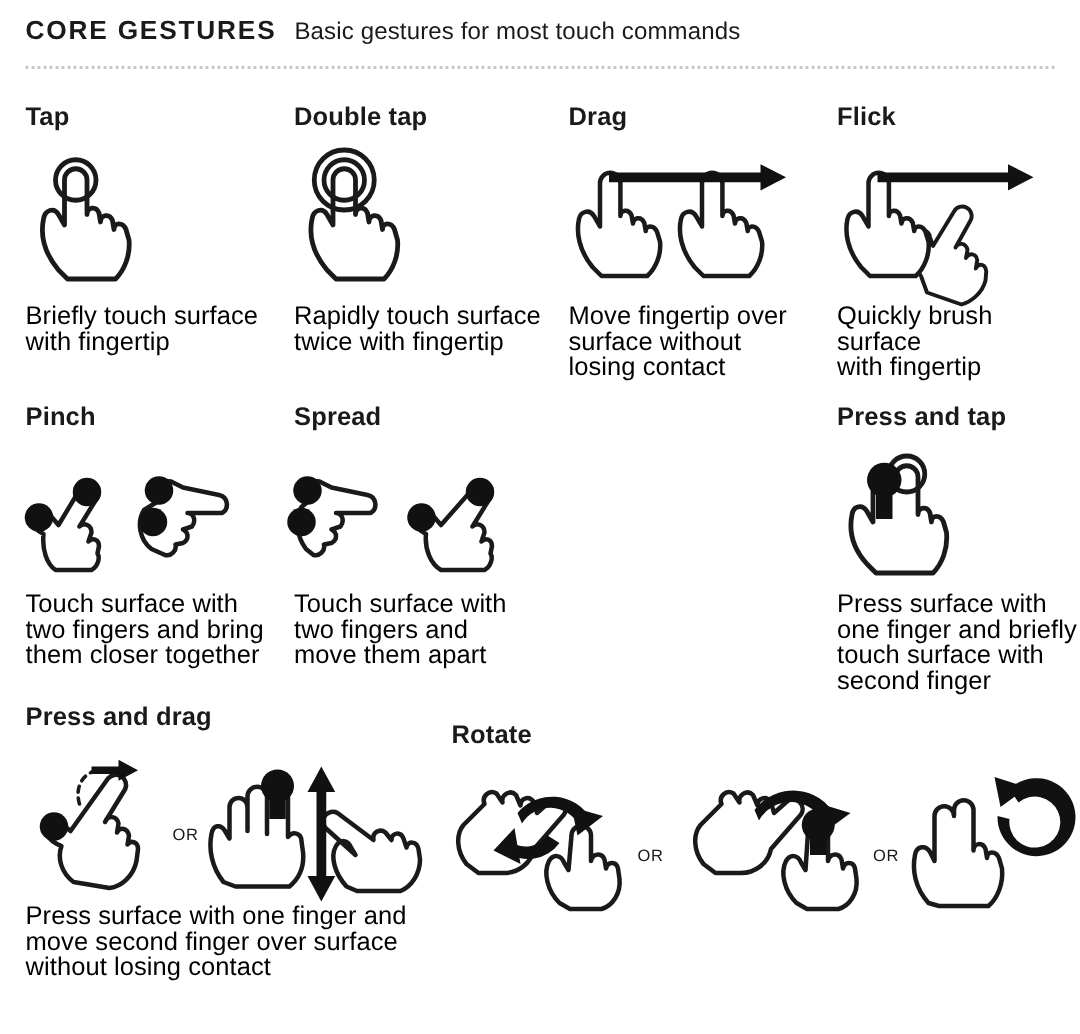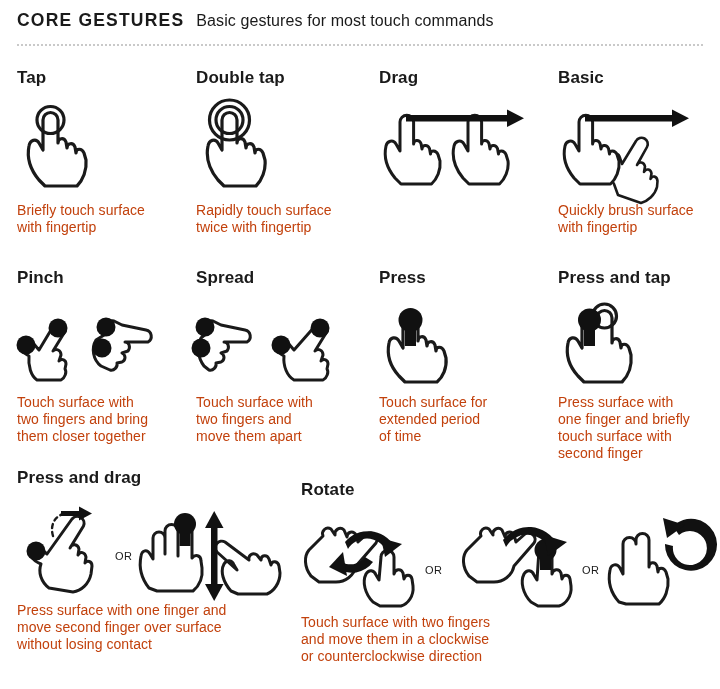--- a/index.html
+++ b/index.html
@@ -28,21 +28,21 @@
   }
 
   
   .cell{position:absolute;}
   .cell .label{
     font-size:17px;font-weight:bold;color:#1a1a1a;
     letter-spacing:.1px;white-space:nowrap;
   }
   .cell .art{position:relative;}
   .cell .desc{
-    font-size:14px;color:#c2410c;line-height:17px;
+    font-size:17px;color:#000000;line-height:17px;
     white-space:pre-line;letter-spacing:.05px;
   }
   svg{display:block;overflow:visible;}
 </style>
 </head>
 <body>
 
 <div class="page">
 
   <div class="header">
@@ -109,24 +109,27 @@
                    C119.5 54 125 54 127 58.5 L129 65
                    C130 74 126 83 120.5 88 L90 88 Z" fill="#fff"></path>
         </g>
 
         <g fill="#111">
           <rect x="27" y="19" width="110" height="6.5"></rect>
           <polygon points="128,13.5 145,22.2 128,31"></polygon>
         </g>
       </svg>
     </div>
+    <div class="desc" style="margin-top:6px;">Move fingertip over
+surface without
+losing contact</div>
   </div>
 
   <div class="cell" style="left:558px;top:68px;">
-    <div class="label">Basic</div>
+    <div class="label">Flick</div>
     <div class="art" style="margin-top:8px;height:100px;">
       <svg width="150" height="100" viewBox="0 0 150 100">
         <g fill="none" stroke="#1a1a1a" stroke-width="2.6" stroke-linejoin="round" stroke-linecap="round">
 
           <path d="M56 88 C49 78 49 68 53 61 C56 56 61 57 62 62 L64 68 L78 45
                    a6.2 6.2 0 0 1 11 6 L79 69
                    C81 65 86 66 87 70.5 L86 76
                    C88 72 93 73 93.5 77.5 L92.5 83
                    C94.5 79 99 80 99.5 85 L99 91
                    C97 99 90 105 83 107 L60 99 Z" fill="#fff"></path>
@@ -208,40 +211,20 @@
         </g>
         <circle cx="124" cy="30" r="9.5" fill="#111"></circle>
         <circle cx="85" cy="47" r="9.5" fill="#111"></circle>
       </svg>
     </div>
     <div class="desc" style="margin-top:8px;">Touch surface with
 two fingers and
 move them apart</div>
   </div>
 
-  <div class="cell" style="left:379px;top:268px;">
-    <div class="label">Press</div>
-    <div class="art" style="margin-top:8px;height:92px;">
-      <svg width="110" height="92" viewBox="0 0 110 92">
-        <g fill="none" stroke="#1a1a1a" stroke-width="3.2" stroke-linejoin="round" stroke-linecap="round">
-          <path d="M20 80 C10 69 8 57 10 47 C11 41 17 40 20 45 L24 52 L24 24
-                   a7.5 7.5 0 0 1 15 0 L39 45
-                   C39 40 45 39 47 44 L48 50
-                   C48 45 54 44 56 49 L57 55
-                   C57 50 63 50 65 55 L67 62
-                   C68 72 64 81 58 86 L26 86 Z" fill="#fff"></path>
-        </g>
-        <circle cx="31.5" cy="24" r="12" fill="#111"></circle>
-        <rect x="26" y="24" width="11" height="26" fill="#111"></rect>
-      </svg>
-    </div>
-    <div class="desc" style="margin-top:6px;">Touch surface for
-extended period
-of time</div>
-  </div>
 
   <div class="cell" style="left:558px;top:268px;">
     <div class="label">Press and tap</div>
     <div class="art" style="margin-top:8px;height:92px;">
       <svg width="120" height="92" viewBox="0 0 120 92">
         <g fill="none" stroke="#1a1a1a" stroke-width="3.2" stroke-linejoin="round" stroke-linecap="round">
           <path d="M20 80 C10 69 8 57 10 47 C11 41 17 40 20 45 L24 52 L24 24
                    a7.5 7.5 0 0 1 15 0 L39 22
                    a7.5 7.5 0 0 1 15 0 L54 47
                    C54 42 60 41 62 46 L63 52
@@ -369,18 +352,15 @@
                    C357 57 363 57 365 62 L367 69
                    C368 79 364 89 358 94 L325 94 Z" fill="#fff"></path>
         </g>
 
         <g fill="#111">
           <path d="M364 34 A26 26 0 1 0 372 16 L378 25 A17 17 0 1 1 372 36 Z"></path>
           <polygon points="362,8 384,15 366,28"></polygon>
         </g>
       </svg>
     </div>
-    <div class="desc" style="margin-top:4px;">Touch surface with two fingers
-and move them in a clockwise
-or counterclockwise direction</div>
   </div>
 
 </div>
 
 </body></html>

